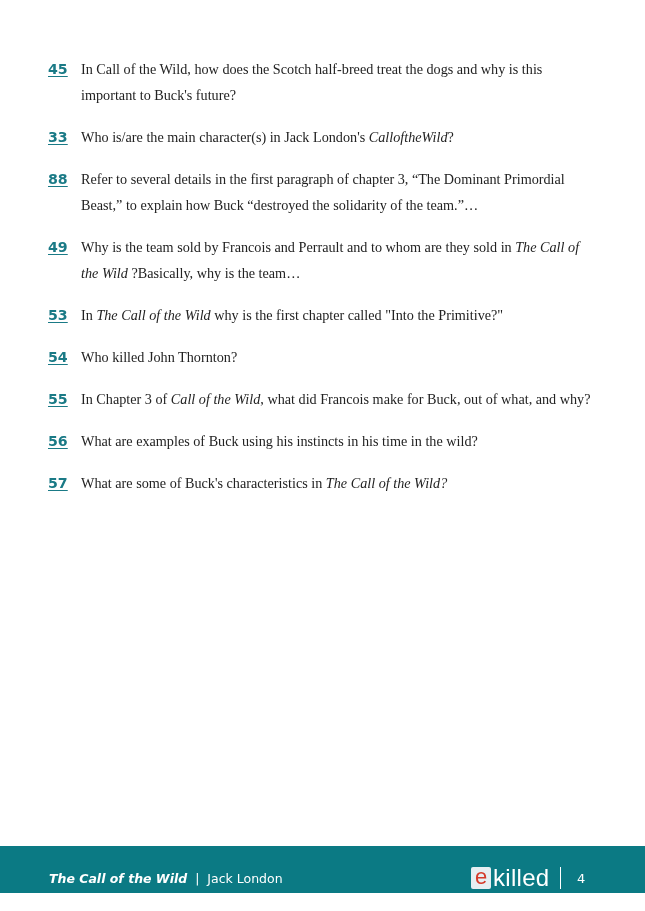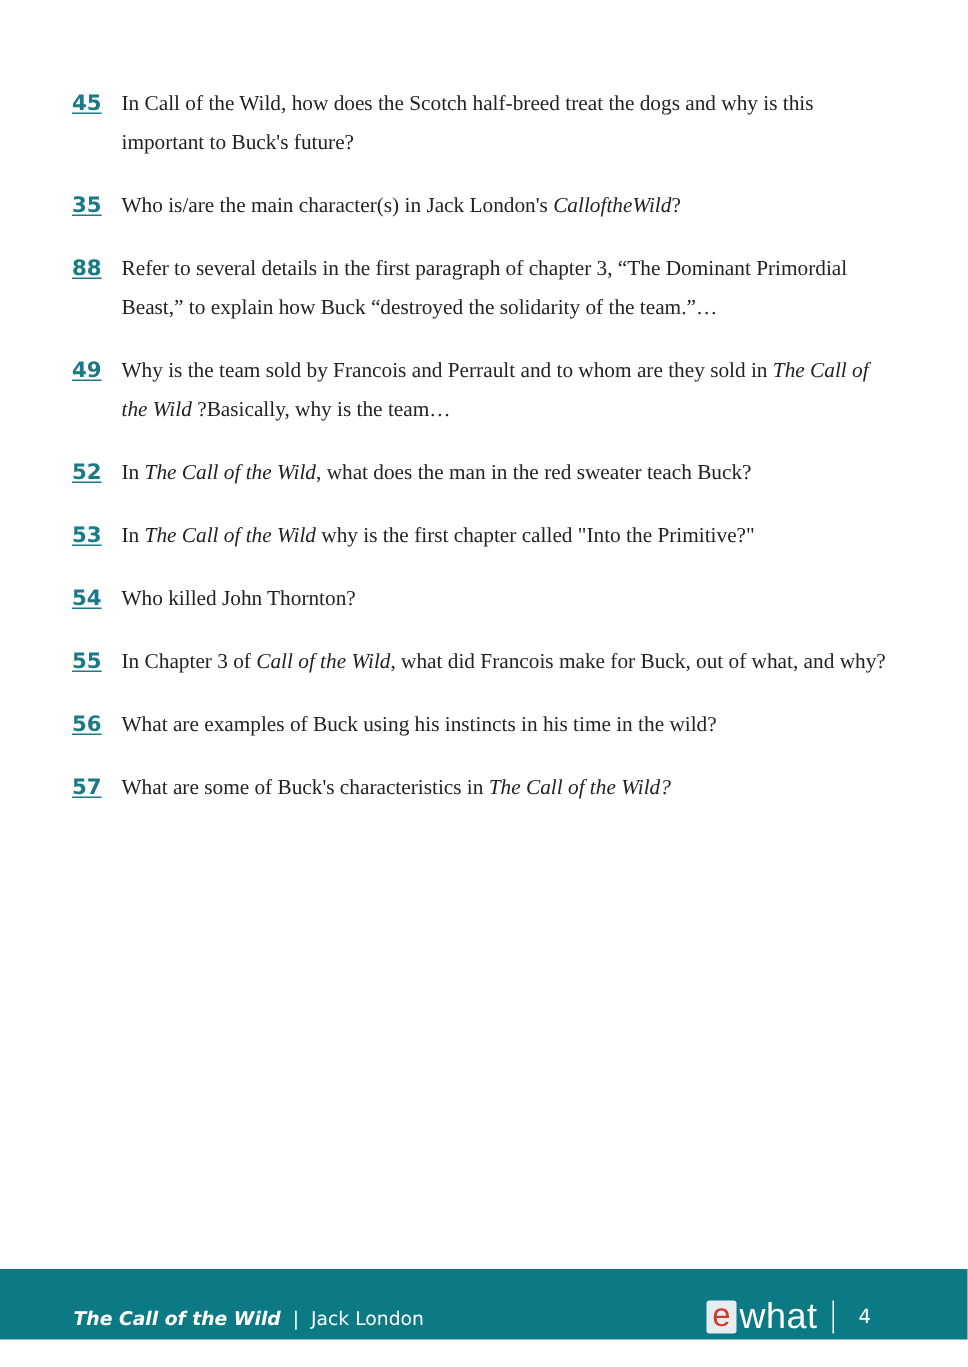--- a/index.html
+++ b/index.html
@@ -110,34 +110,30 @@
   </style>
 </head>
 <body>
 
 <div class="content" id="question-list">
     <div class="question">
       <a class="q-num">45</a>
       <span class="q-text"><span>In Call of the Wild, how does the Scotch half-breed treat the dogs and why is this important to Buck's future?</span></span>
     </div>
     <div class="question">
-      <a class="q-num">35</a>
+      <a class="q-num">33</a>
       <span class="q-text"><span>Who is/are the main character(s) in Jack London's </span><i>CalloftheWild</i><span>?</span></span>
     </div>
     <div class="question">
       <a class="q-num">88</a>
       <span class="q-text"><span>Refer to several details in the first paragraph of chapter 3, “The Dominant Primordial Beast,” to explain how Buck “destroyed the solidarity of the team.”…</span></span>
     </div>
     <div class="question">
       <a class="q-num">49</a>
       <span class="q-text"><span>Why is the team sold by Francois and Perrault and to whom are they sold in </span><i>The Call of the Wild</i><span> ?Basically, why is the team…</span></span>
-    </div>
-    <div class="question">
-      <a class="q-num">52</a>
-      <span class="q-text"><span>In </span><i>The Call of the Wild</i><span>, what does the man in the red sweater teach Buck?</span></span>
     </div>
     <div class="question">
       <a class="q-num">53</a>
       <span class="q-text"><span>In </span><i>The Call of the Wild</i><span> why is the first chapter called "Into the Primitive?"</span></span>
     </div>
     <div class="question">
       <a class="q-num">54</a>
       <span class="q-text"><span>Who killed John Thornton?</span></span>
     </div>
     <div class="question">
@@ -155,17 +151,17 @@
   </div>
 
 <div class="footer">
   <div class="footer-left">
     <span class="footer-title">The Call of the Wild</span>
     <span class="footer-sep">|</span>
     <span class="footer-author">Jack London</span>
   </div>
   <div class="footer-right">
     <span class="logo-e">e</span>
-    <span class="logo-notes">what</span>
+    <span class="logo-notes">killed</span>
     <span class="logo-divider"></span>
     <span class="page-num">4</span>
   </div>
 </div>
 
 </body></html>

